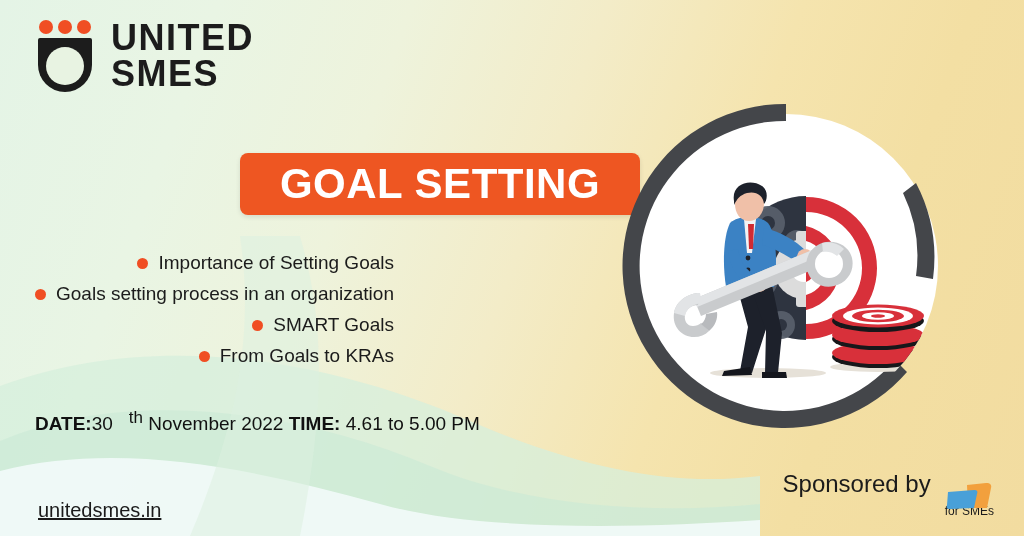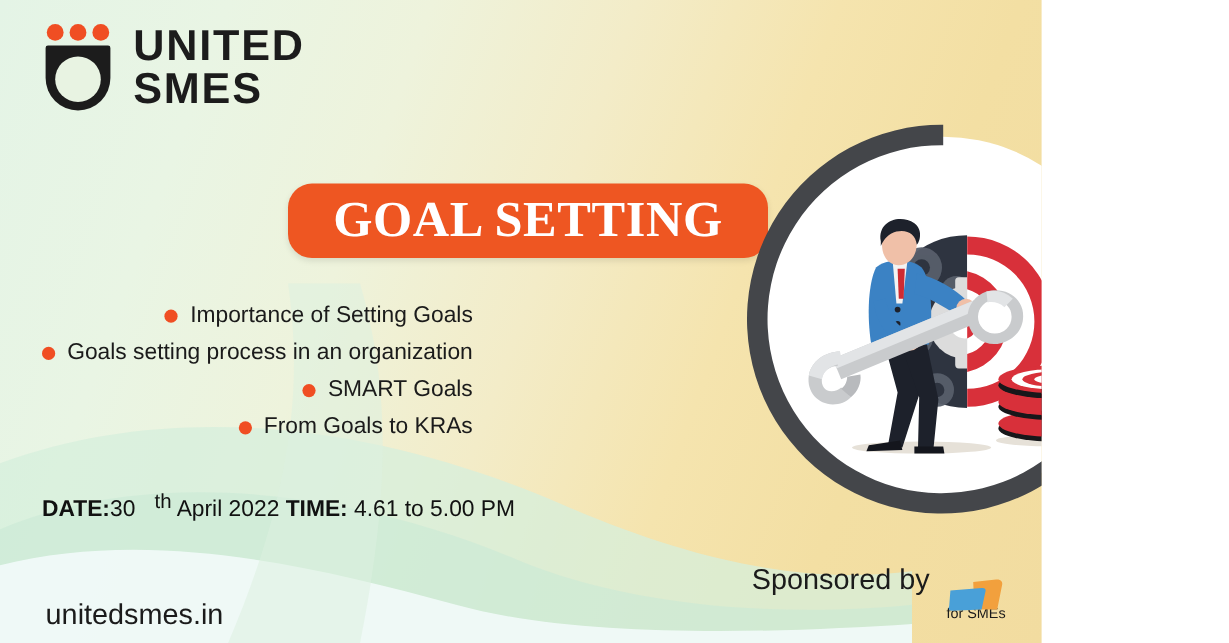--- a/index.html
+++ b/index.html
@@ -2,21 +2,21 @@
 <html><head>
 <meta charset="utf-8">
 <style>
   html, body {
     margin: 0;
     padding: 0;
     background: #ffffff;
   }
   #banner {
     position: relative;
-    width: 868px;
+    width: 1024px;
     height: 536px;
     overflow: hidden;
     font-family: "Liberation Sans", sans-serif;
     background: linear-gradient(110deg,
         #e4f4e6 0%,
         #e9f5e4 18%,
         #eef3dc 34%,
         #f3ecc8 50%,
         #f5e4ae 66%,
         #f3dfa3 80%,
@@ -97,27 +97,26 @@
   }
 
   
   #title-banner {
     position: absolute;
     left: 240px;
     top: 153px;
     width: 400px;
     height: 62px;
     background: #ee5622;
-    border-radius: 20px;
+    border-radius: 8px;
     display: flex;
     align-items: center;
     justify-content: center;
     box-shadow: 0 2px 5px rgba(0,0,0,0.10);
     z-index: 2;
-    font-family: Liberation Serif, serif;
   }
   #title-text {
     color: #ffffff;
     font-size: 42px;
     font-weight: 700;
     letter-spacing: 0.5px;
     white-space: nowrap;
   }
 
   
@@ -157,23 +156,24 @@
     z-index: 3;
   }
   #datetime-line .lbl { font-weight: 700; }
   #datetime-line sup { font-size: 17px; padding-left: 16px; }
 
   
   #website {
     position: absolute;
     left: 38px;
     top: 499px;
-    font-size: 24px;
+    font-size: 20px;
     color: #1b1b1b;
     z-index: 3;
+    text-decoration: underline;
   }
 
   
   #illustration {
     position: absolute;
     left: 616px;
     top: 83px;
     width: 340px;
     height: 366px;
     z-index: 4;
@@ -275,21 +275,21 @@
     <div class="bullet-row">
       <span class="bullet-dot"></span>
       <span class="bullet-text">SMART Goals</span>
     </div>
     <div class="bullet-row">
       <span class="bullet-dot"></span>
       <span class="bullet-text">From Goals to KRAs</span>
     </div>
   </div>
 
-  <div id="datetime-line"><span class="lbl">DATE:</span><span>30</span><sup>th</sup><span> April 2022 </span><span class="lbl">TIME:</span><span> 4.61 to 5.00 PM</span></div>
+  <div id="datetime-line"><span class="lbl">DATE:</span><span>30</span><sup>th</sup><span> November 2022 </span><span class="lbl">TIME:</span><span> 4.61 to 5.00 PM</span></div>
 
   <div id="website">unitedsmes.in</div>
 
   <div id="illustration">
     <svg id="illu-svg" viewBox="0 0 340 366">
       <defs>
         <clipPath id="circleClip">
           <circle cx="170" cy="183" r="152"></circle>
         </clipPath>
       </defs>

